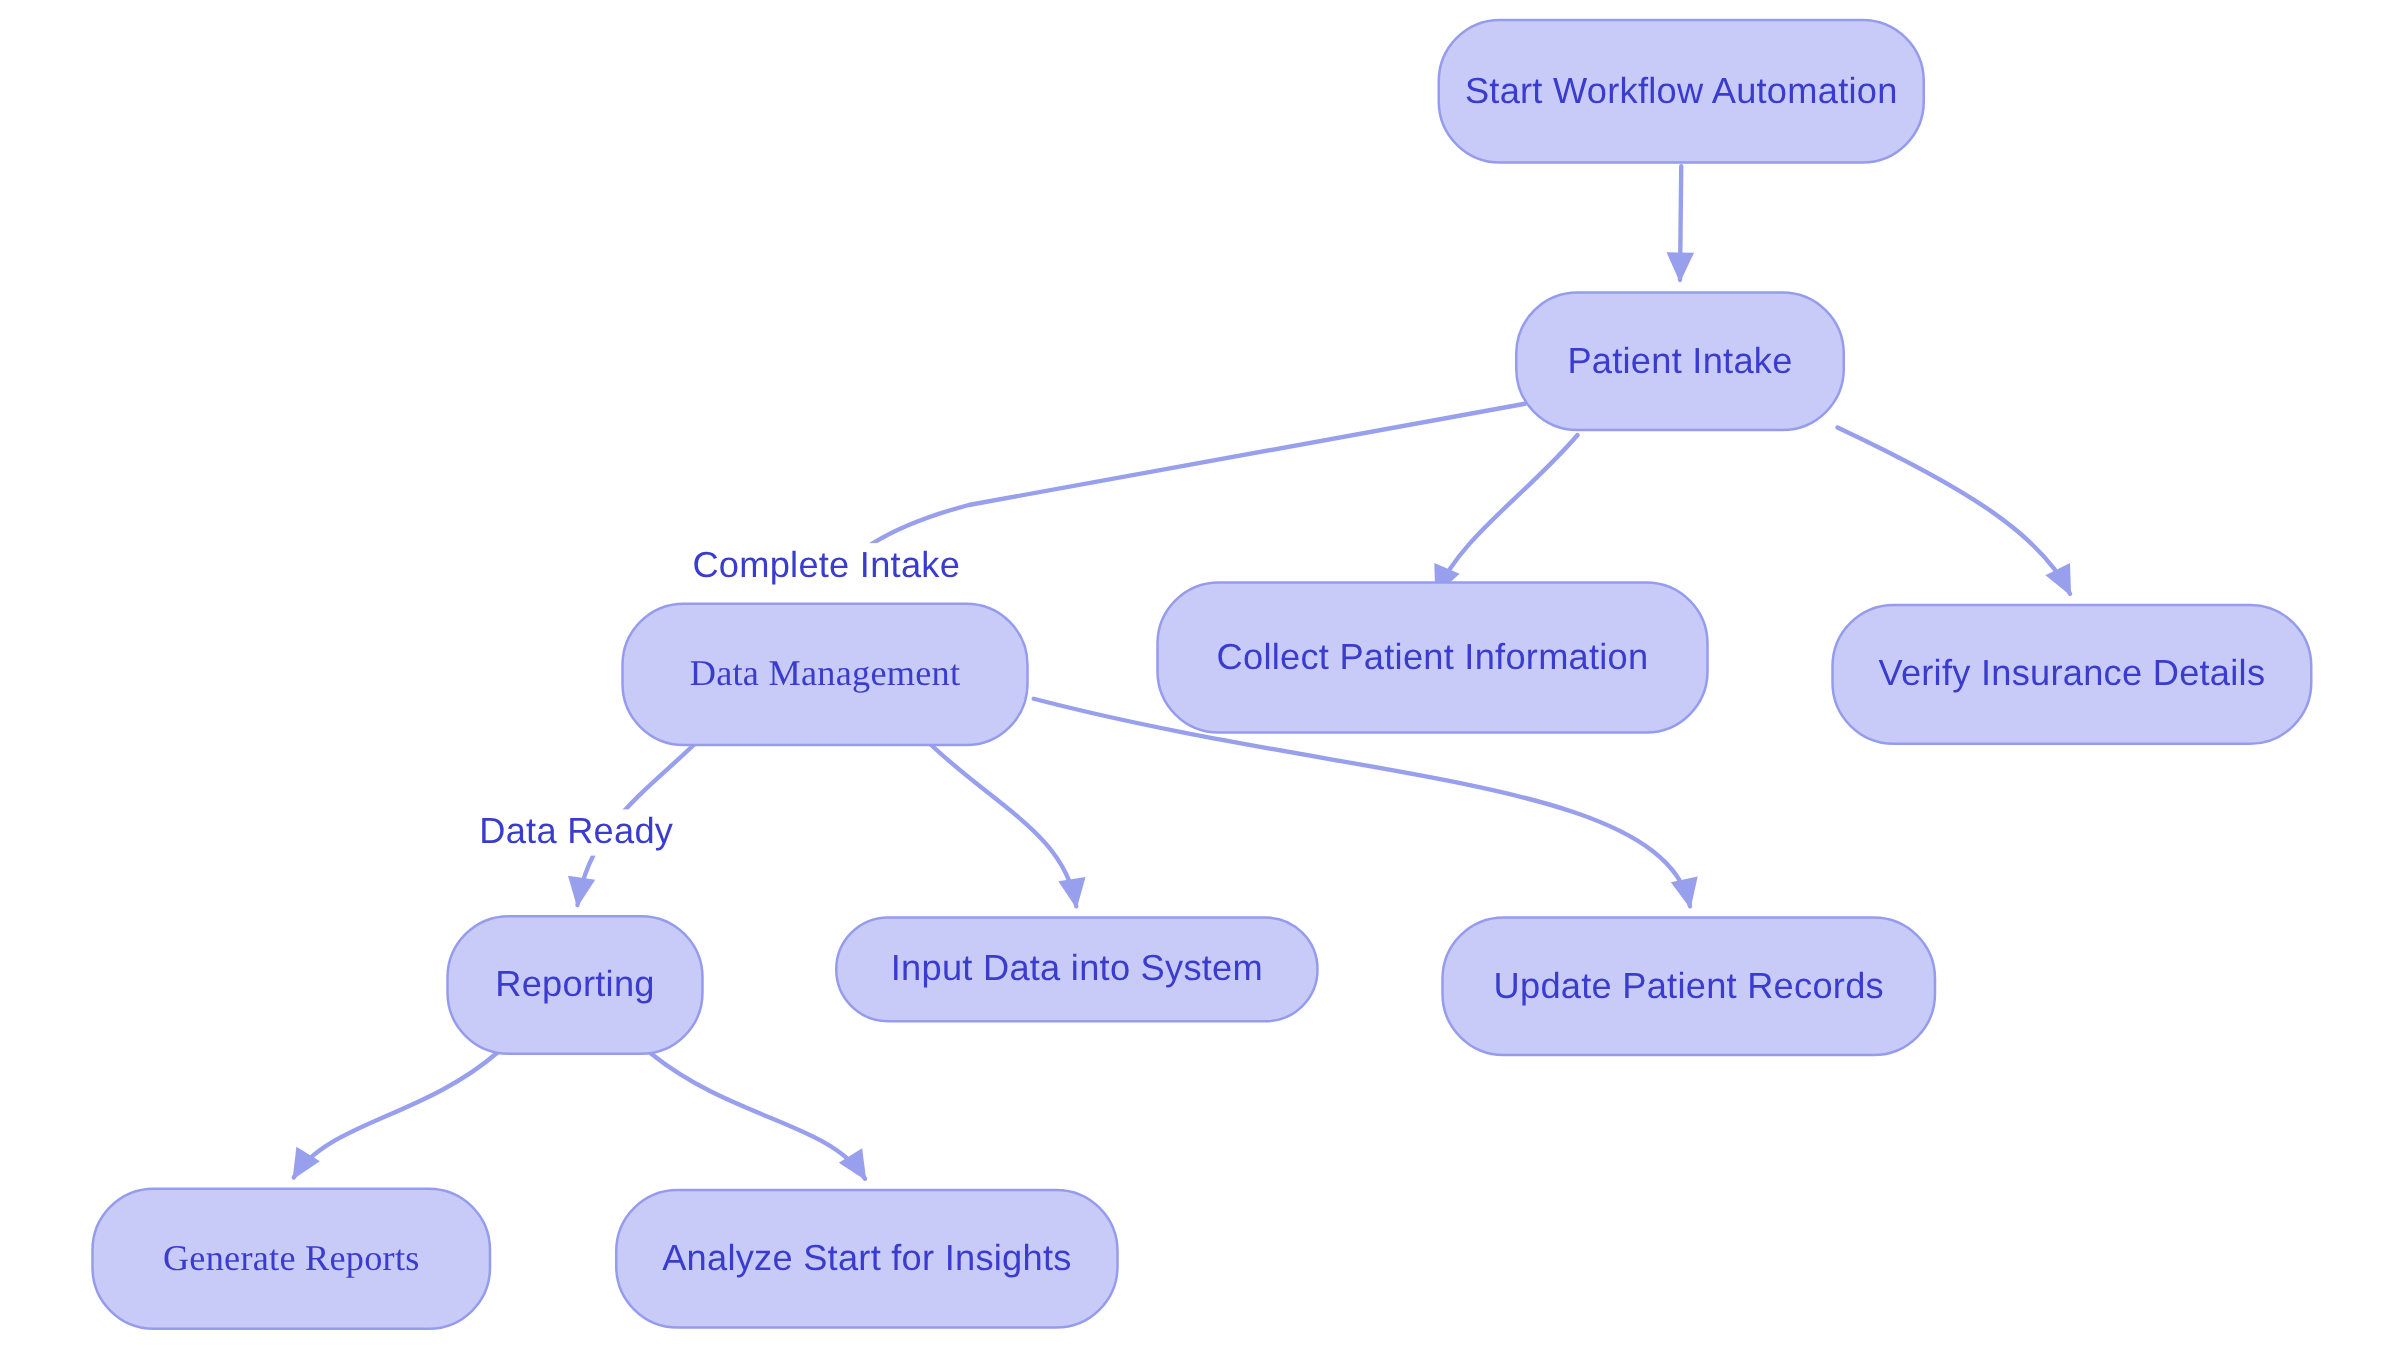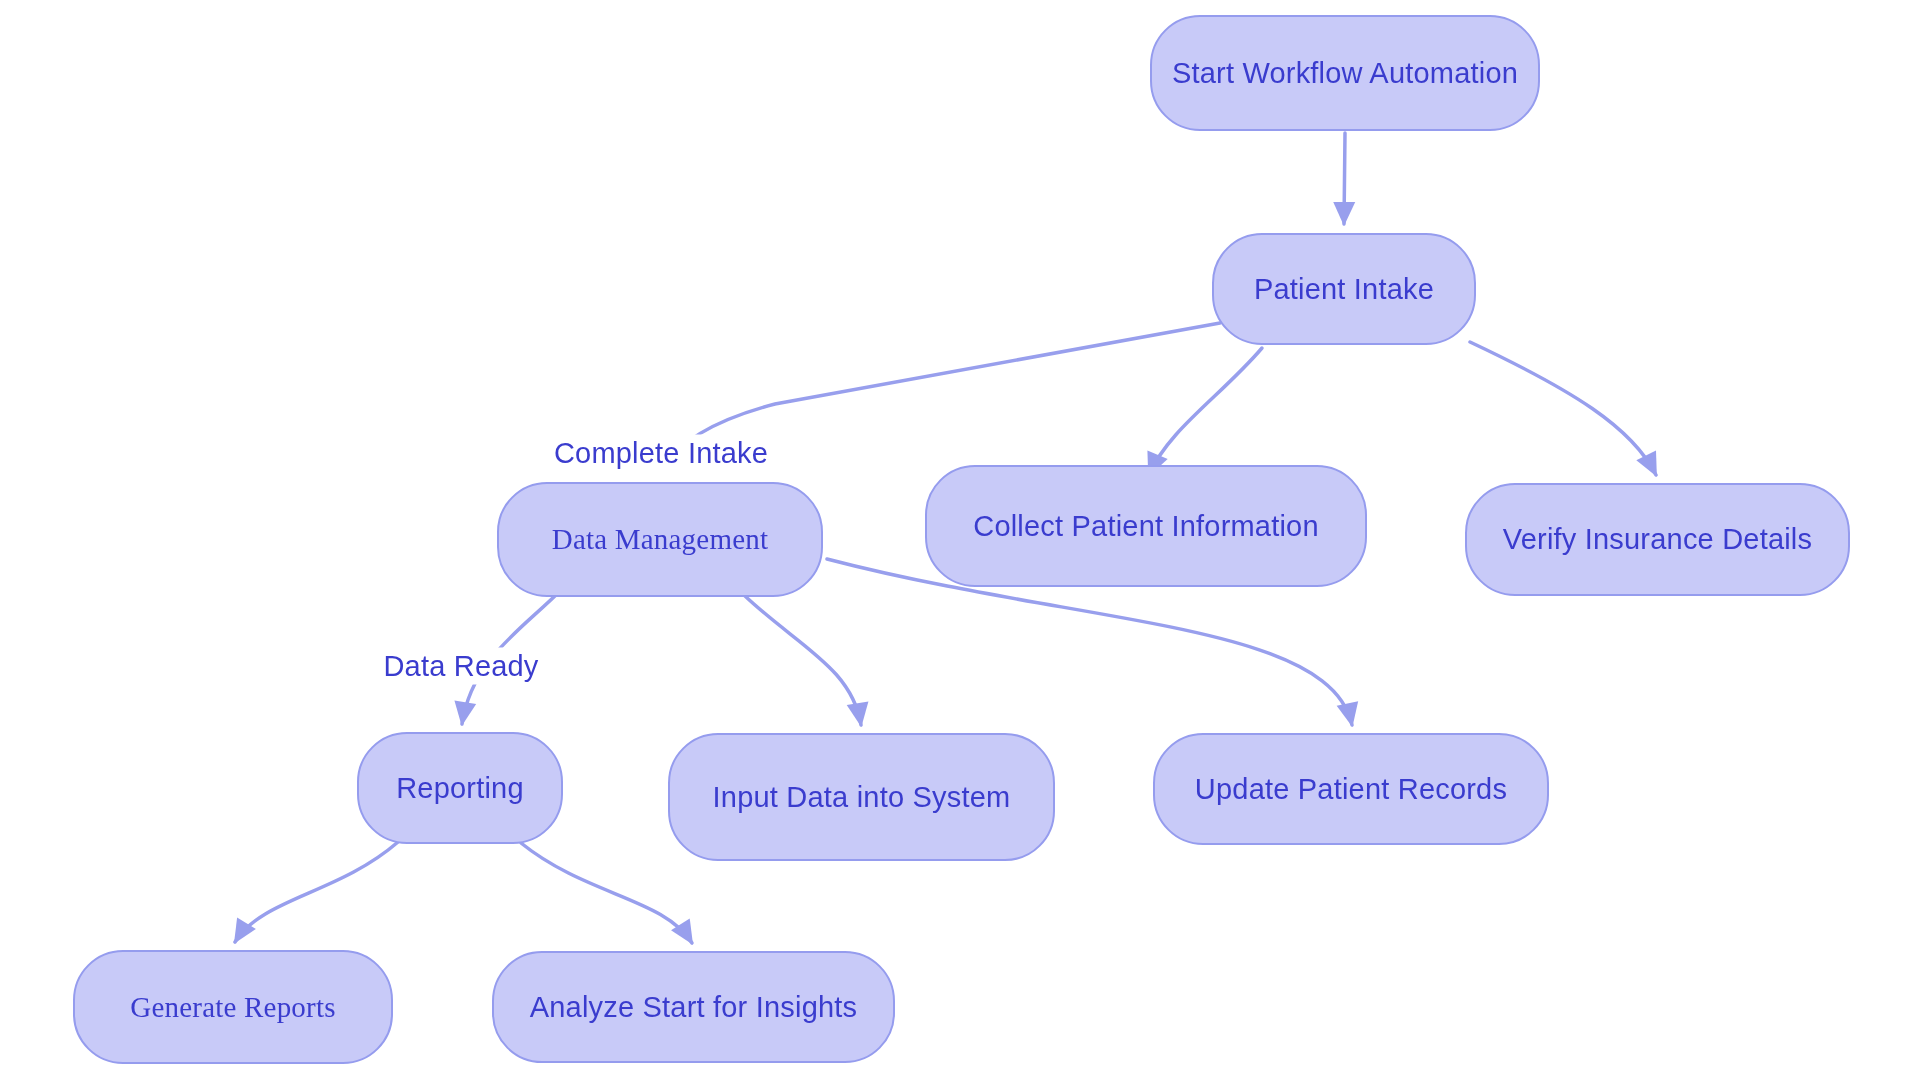--- a/index.html
+++ b/index.html
@@ -87,21 +87,21 @@
   </div>
 
   <div class="node" style="left:1465px; top:483px; width:385px; height:113px;">
     <span>Verify Insurance Details</span>
   </div>
 
   <div class="node" style="left:357px; top:732px; width:206px; height:112px;">
     <span>Reporting</span>
   </div>
 
-  <div class="node" style="left:668px; top:733px; width:387px; height:128px;">
+  <div class="node" style="left:668px; top:733px; width:387px; height:85px;">
     <span>Input Data into System</span>
   </div>
 
   <div class="node" style="left:1153px; top:733px; width:396px; height:112px;">
     <span>Update Patient Records</span>
   </div>
 
   <div class="node" style="left:73px; top:950px; width:320px; height:114px;font-family:Liberation Serif, serif;">
     <span>Generate Reports</span>
   </div>

